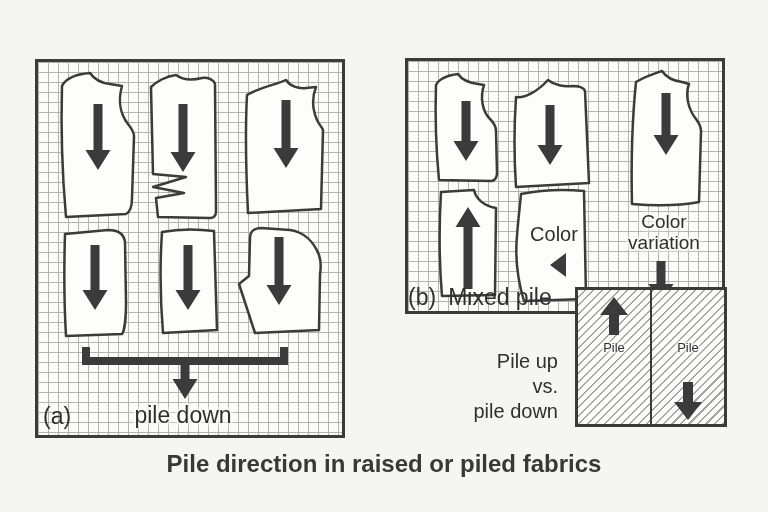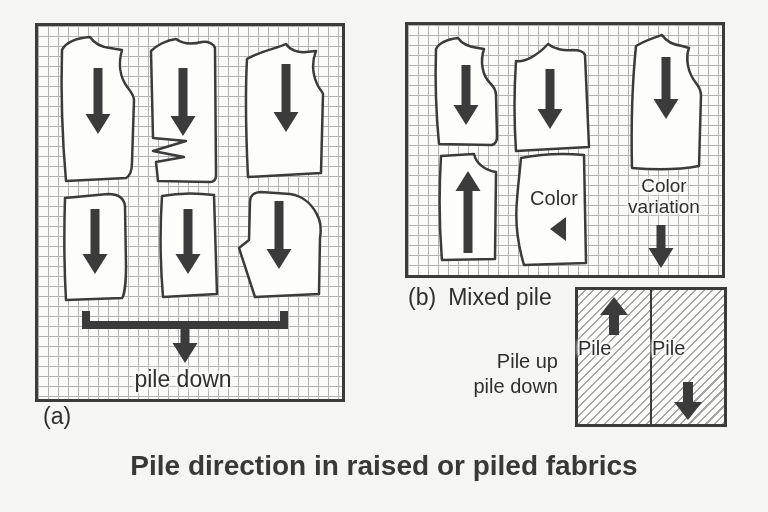--- a/index.html
+++ b/index.html
@@ -1,45 +1,45 @@
 <!DOCTYPE html>
 <html><head>
 <meta charset="utf-8">
 <style>
   html,body{margin:0;padding:0;background:#f5f5f3;}
   .stage{position:relative;width:768px;height:512px;background:#f5f5f3;overflow:hidden;
          font-family:"Liberation Sans","DejaVu Sans",sans-serif;color:#2f2f2f;}
   .grid-panel{position:absolute;border:3px solid #3b3b3b;background-color:#fbfbf9;
     background-image:linear-gradient(to right,#b3b3b3 1px,transparent 1px),
                      linear-gradient(to bottom,#b3b3b3 1px,transparent 1px);
-    background-size:10px 10px;}
+    background-size:10px 10px;margin-top:36px;}
   .panel-a{left:35px;top:23px;width:304px;height:373px;}
   .panel-b{left:405px;top:22px;width:314px;height:250px;}
   .panel-a svg,.panel-b svg{position:absolute;left:0;top:0;}
   .halo{text-shadow:0 0 4px #fbfbf9,0 0 4px #fbfbf9,0 0 5px #fbfbf9,0 0 5px #fbfbf9,0 0 6px #fbfbf9,0 0 6px #fbfbf9;}
   .pile-down-label{position:absolute;left:60px;top:340px;width:170px;text-align:center;
     font-size:23px;color:#2f2f2f;}
   .color-piece-label{position:absolute;left:110px;top:162px;width:72px;text-align:center;
     font-size:20px;color:#2f2f2f;}
   .color-variation-label{position:absolute;left:200px;top:150px;width:112px;text-align:center;
     font-size:19px;line-height:21px;color:#2f2f2f;}
   .caption-a{position:absolute;left:43px;top:403px;display:flex;gap:14px;font-size:23px;color:#2f2f2f;}
   .caption-b{position:absolute;left:408px;top:285px;display:flex;gap:12px;font-size:23px;line-height:25px;color:#2f2f2f;}
   .vs-caption{position:absolute;left:410px;top:349px;width:148px;text-align:right;
     font-size:20px;line-height:25px;color:#2f2f2f;}
   .swatch{position:absolute;left:575px;top:287px;width:146px;height:134px;border:3px solid #3b3b3b;
     display:flex;background-color:#fdfdfc;
     background-image:repeating-linear-gradient(135deg,transparent 0 4.5px,#a6a6a6 4.5px 6px);}
   .swatch-cell{position:relative;flex:1;}
   .swatch-divider{width:2px;background:#3b3b3b;}
-  .swatch-label{position:absolute;width:100%;font-size:20px;line-height:22px;color:#2f2f2f;
+  .swatch-label{position:absolute;width:100%;text-align:center;font-size:13px;line-height:22px;color:#2f2f2f;
     text-shadow:0 0 3px #fff,0 0 3px #fff,0 0 4px #fff,0 0 4px #fff,0 0 5px #fff,0 0 5px #fff;}
   .swatch-arrow{position:absolute;left:50%;transform:translateX(-50%);}
   .figure-title{position:absolute;left:0;top:450px;width:768px;text-align:center;
-    font-size:28px;font-weight:700;color:#383838;}
+    font-size:24px;font-weight:700;color:#383838;}
   svg .piece{fill:#fdfdfc;stroke:#3b3b3b;stroke-width:2.5;stroke-linejoin:round;}
   svg .ink{fill:#3b3b3b;}
   svg .bracket{fill:none;stroke:#3b3b3b;stroke-width:8;}
 </style>
 </head>
 <body>
 
 <div class="stage">
 
   <div class="grid-panel panel-a">
@@ -96,20 +96,21 @@
   </div>
   <div class="caption-b">
     <span>(b)</span>
     <span>
       <div>Mixed pile</div>
     </span>
   </div>
 
   <div class="vs-caption">
     <div>Pile up</div>
+    <div>vs.</div>
     <div>pile down</div>
   </div>
 
   <div class="swatch">
     <div class="swatch-cell">
       <svg class="swatch-arrow" style="top:5px;" width="32" height="40" viewBox="0 0 32 40">
         <path class="ink" d="M16 2 L30 20 L21 20 L21 40 L11 40 L11 20 L2 20 Z"></path>
       </svg>
       <div class="swatch-label" style="top:47px;">
         <div>Pile</div>

